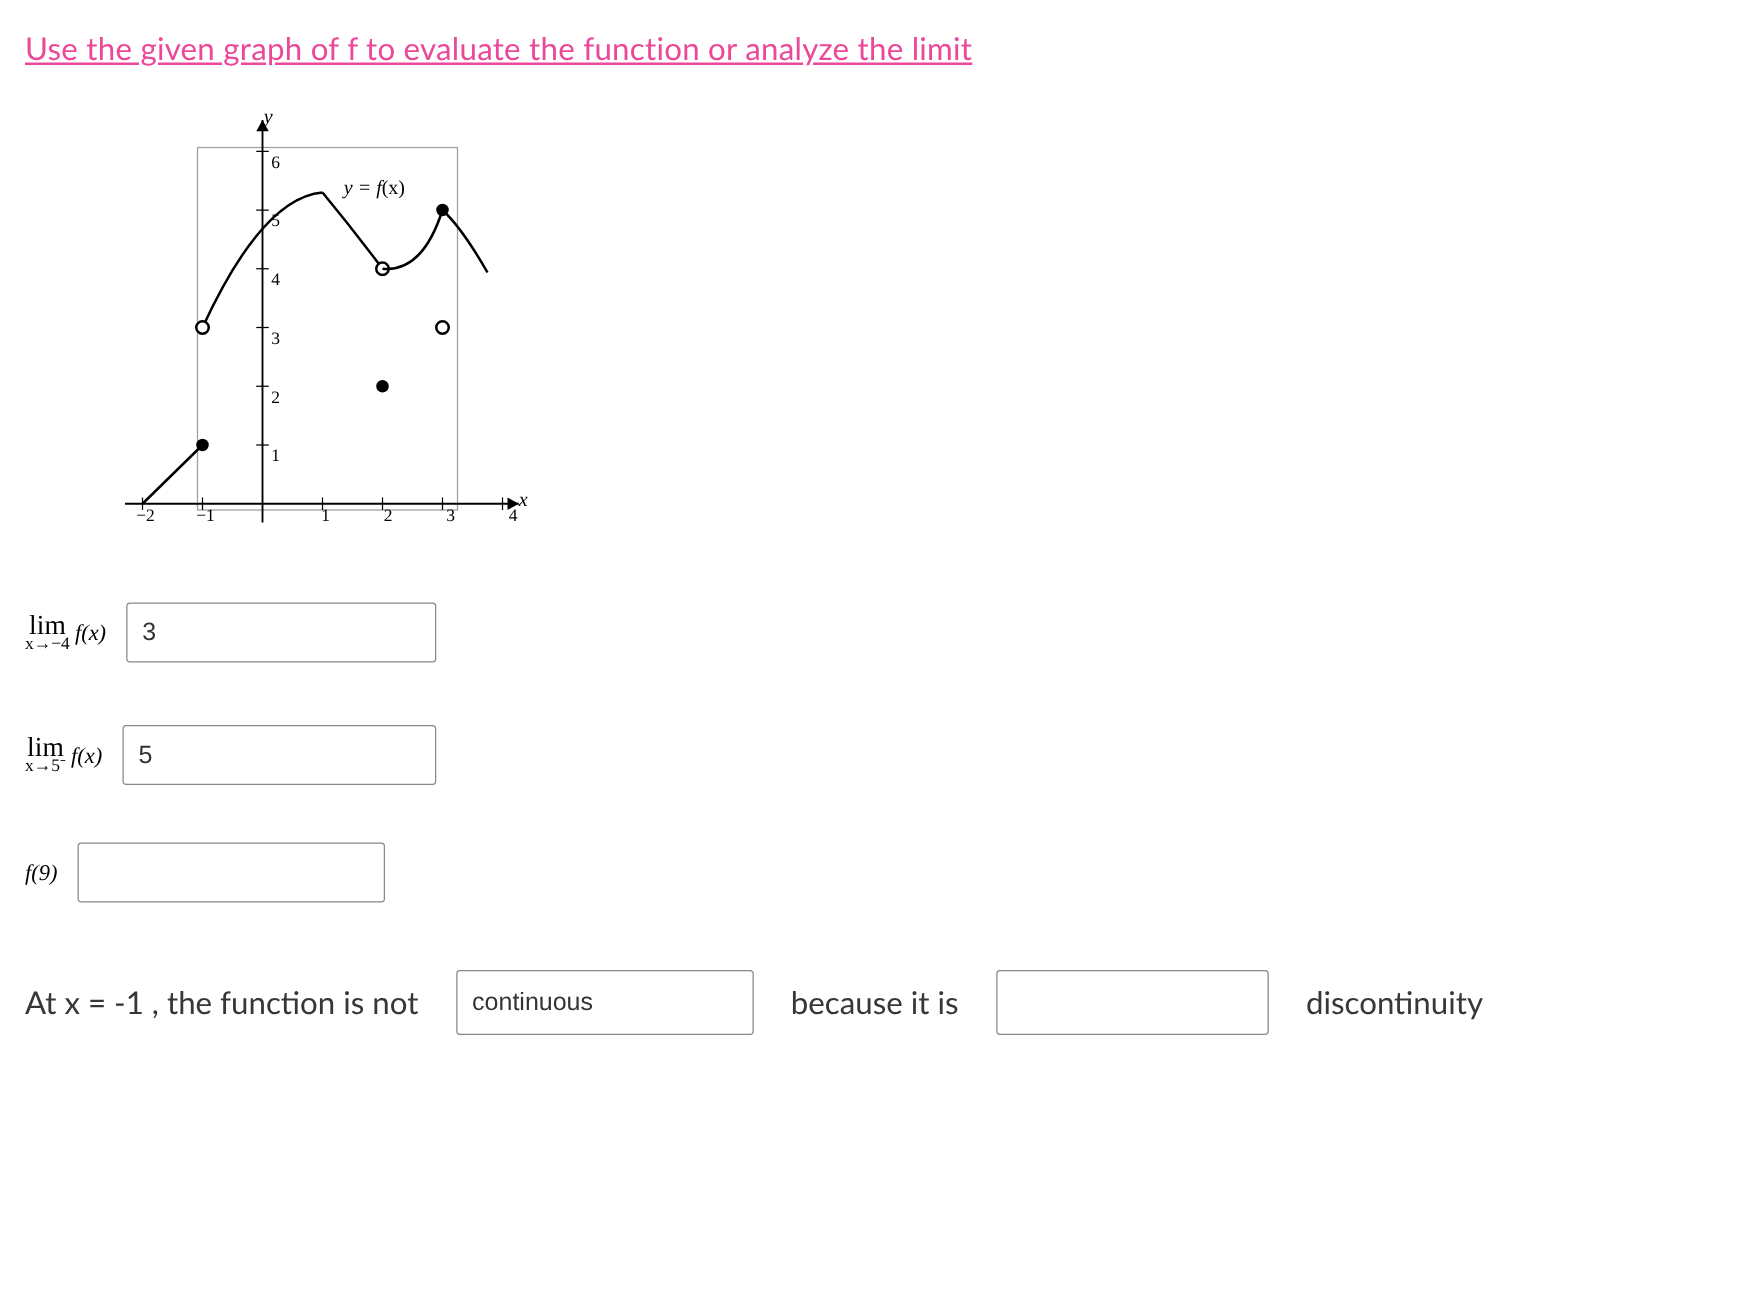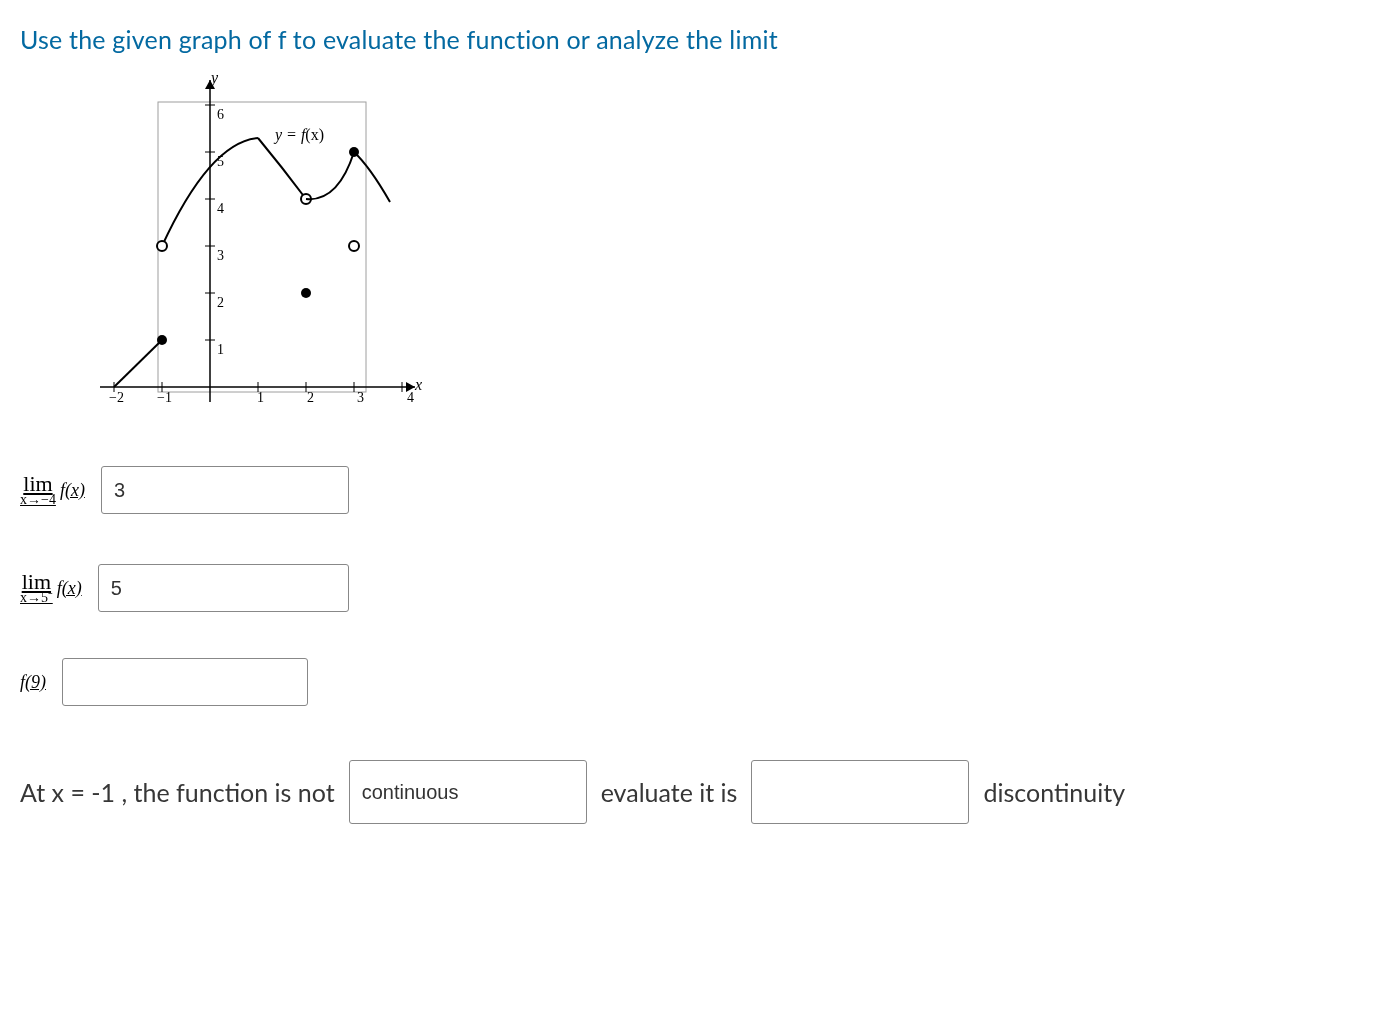--- a/index.html
+++ b/index.html
@@ -10,23 +10,24 @@
     color: #333333;
     width: 1400px;
   }
   .page {
     padding: 24px 20px;
     width: 1400px;
     box-sizing: border-box;
   }
   .prompt {
     font-size: 25px;
-    color: #0369a1;
+    color: #ec4899;
     letter-spacing: 0.2px;
-    margin-bottom: 18px;
+    margin-bottom: 34px;
+    text-decoration: underline;
   }
   .graph-wrap {
     position: relative;
     width: 360px;
     height: 370px;
     margin-left: 50px;
   }
   .graph-wrap svg {
     position: absolute;
     top: 0;
@@ -68,21 +69,20 @@
     margin-left: 0px;
   }
   .qlabel {
     font-family: "Times New Roman", serif;
     font-size: 22px;
     color: #000;
     margin-right: 16px;
     white-space: nowrap;
     display: flex;
     align-items: center;
-    text-decoration: underline;
   }
   .limit-block {
     display: inline-flex;
     flex-direction: column;
     align-items: center;
     line-height: 1.0;
   }
   .limit-top {
     font-size: 22px;
   }
@@ -112,24 +112,24 @@
   .tb4 { width: 238px; }
   .tb5 { width: 218px; }
 
   .sentence-row {
     display: flex;
     align-items: center;
     margin-top: 54px;
     font-size: 25px;
     color: #373737;
     flex-wrap: nowrap;
-    gap: 14px;
+    gap: 30px;
   }
   .sentence-row .textbox {
-    height: 64px;
+    height: 52px;
   }
 
   
   .q1 { margin-top: 24px; }
   .q2 { margin-top: 50px; }
   .q3 { margin-top: 46px; }
 </style>
 </head>
 <body>
 
@@ -227,18 +227,18 @@
   <div class="qrow q3">
     <div class="qlabel">
       <span class="limit-fn" style="margin-left:0">f(9)</span>
     </div>
     <input type="text" class="textbox tb3" value="" style="">
   </div>
 
   <div class="sentence-row">
     <span>At x = -1 , the function is not</span>
     <input type="text" class="textbox tb4" value="continuous" style="">
-    <span>evaluate it is</span>
+    <span>because it is</span>
     <input type="text" class="textbox tb5" value="" style="">
     <span>discontinuity</span>
   </div>
 
 </div>
 
 </body></html>

